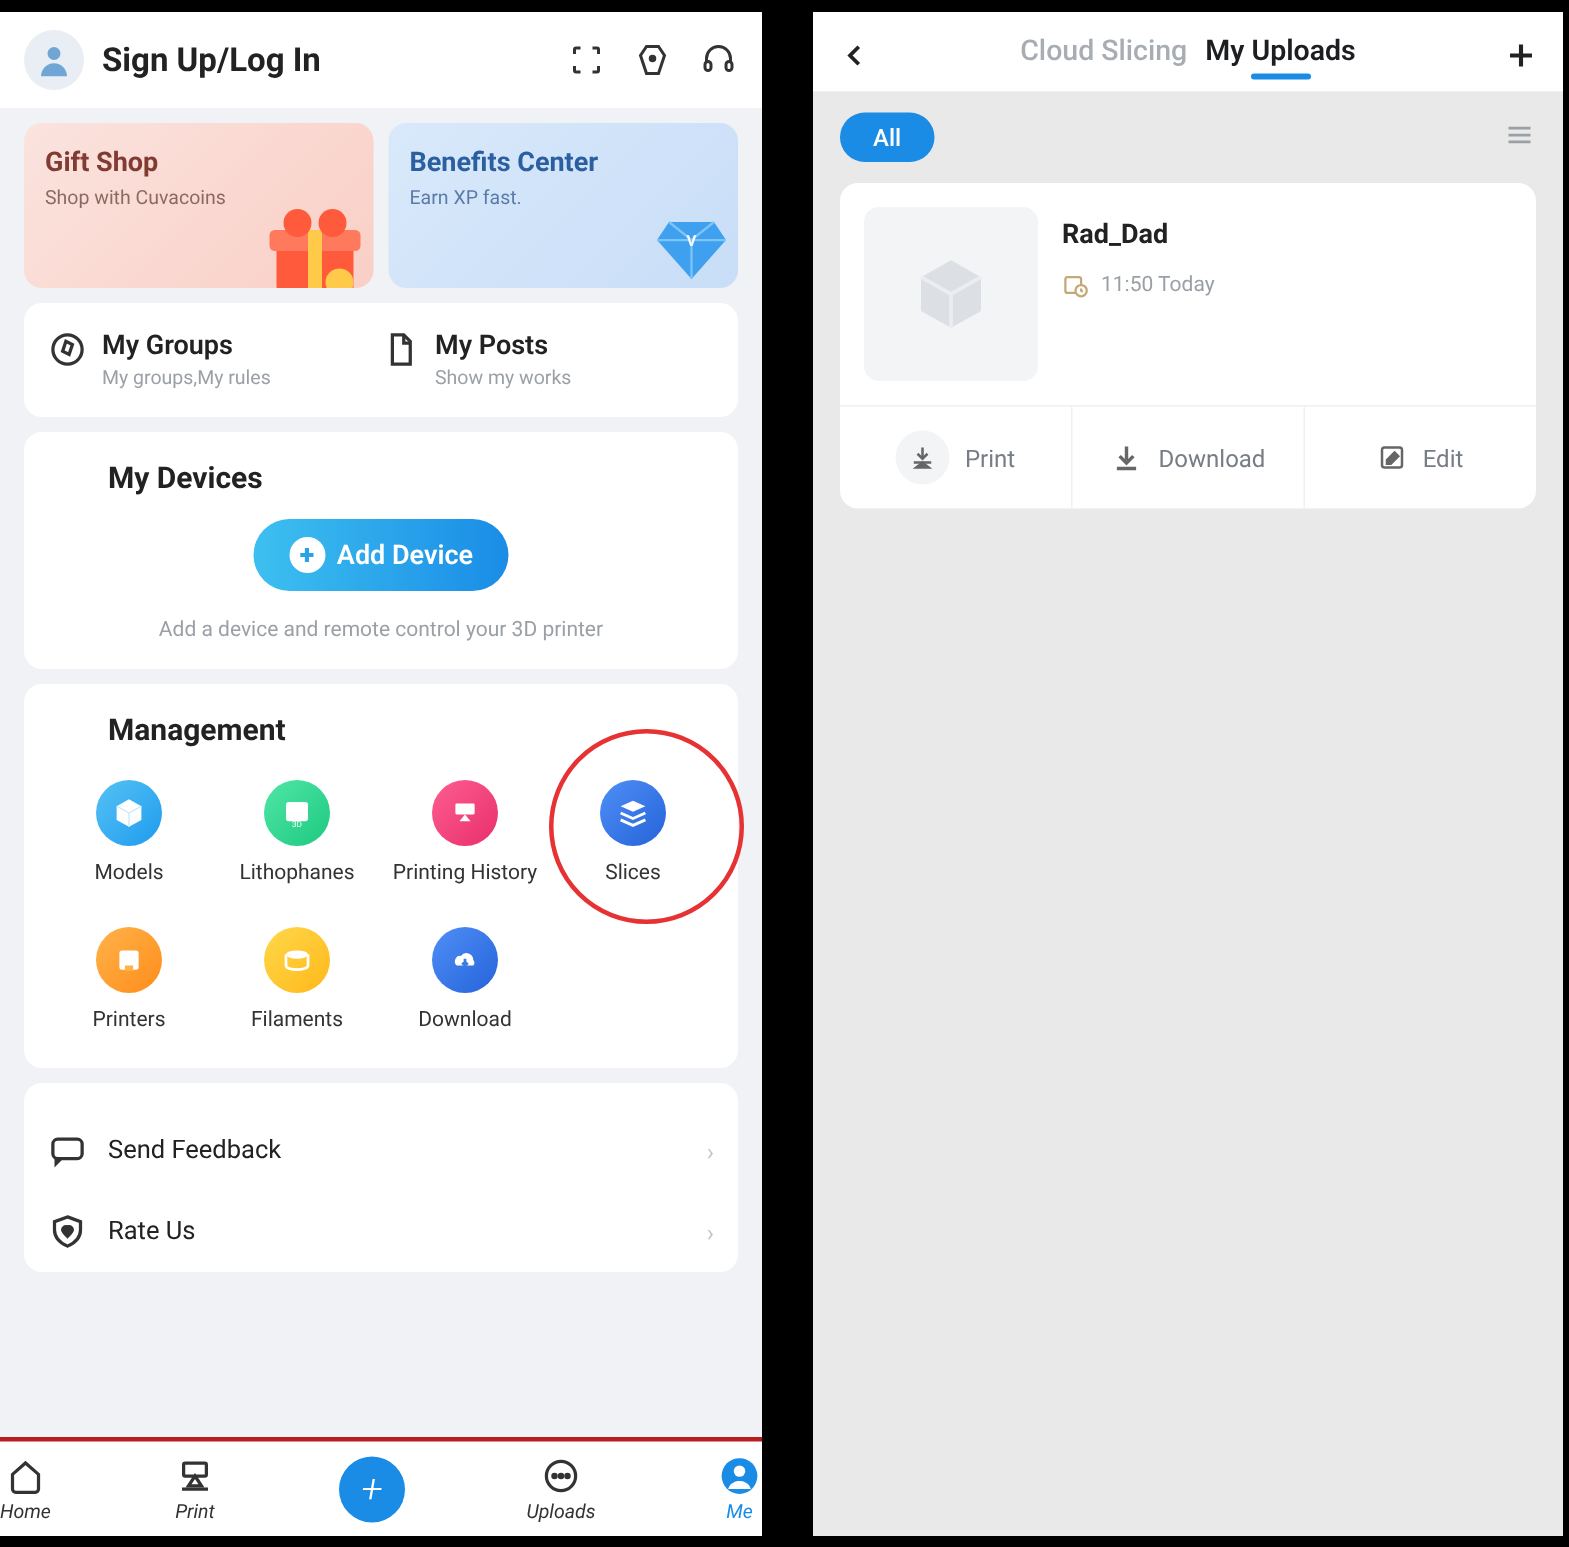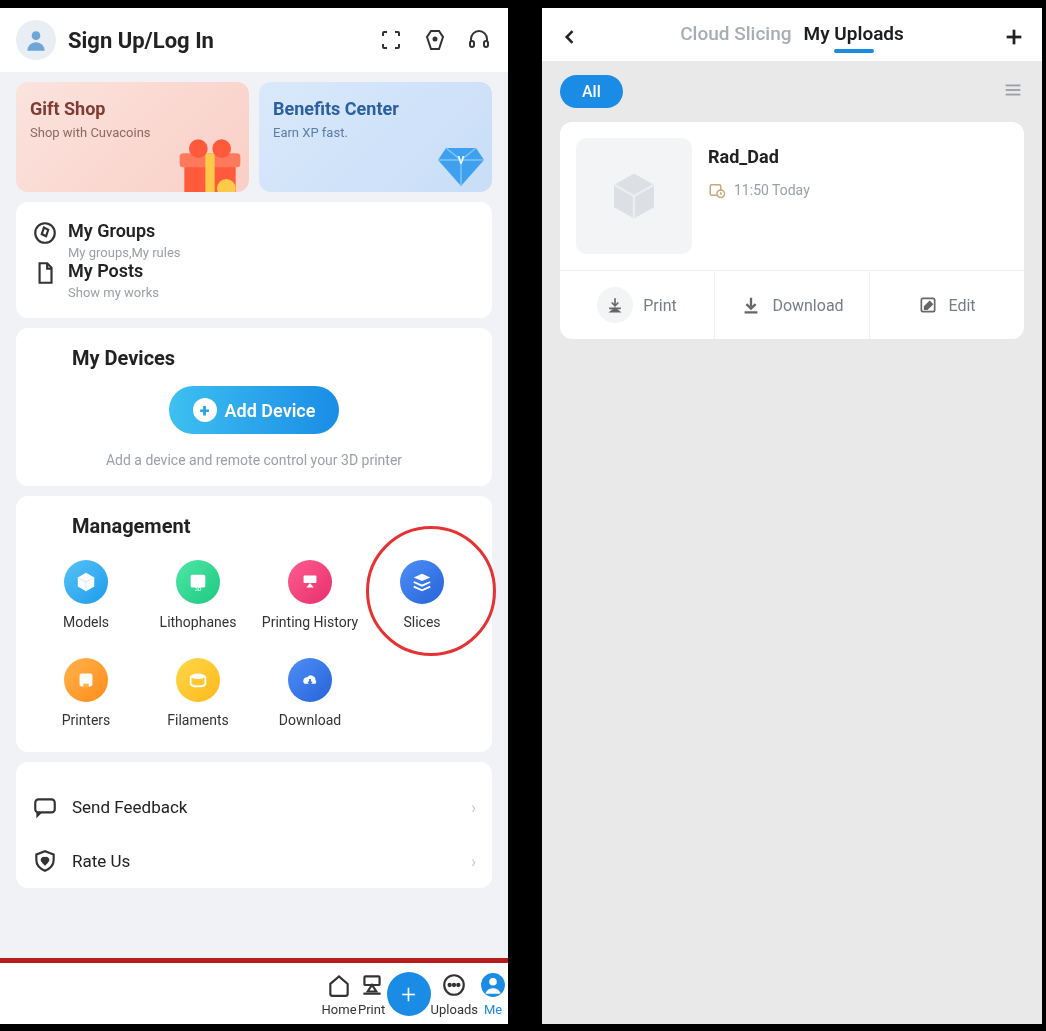--- a/index.html
+++ b/index.html
@@ -21,21 +21,21 @@
 .promo-gift { background: linear-gradient(135deg,#fbe3de,#f9cfc6); }
 .promo-benefit { background: linear-gradient(135deg,#d9e9fb,#c8ddf7); }
 .promo-title { font-size: 18px; font-weight: 700; color: #333; margin-bottom: 6px; }
 .promo-gift .promo-title { color: #803c32; }
 .promo-benefit .promo-title { color: #2b5fa0; }
 .promo-sub { font-size: 13px; color: #8b6a63; }
 .promo-benefit .promo-sub { color: #5b7ca8; }
 .gift-img { position: absolute; right: 4px; bottom: -8px; width: 70px; height: 70px; }
 .diamond-img { position: absolute; right: 6px; bottom: 4px; width: 50px; height: 44px; }
 
-.card { background: #fff; border-radius: 12px; margin: 10px 16px; padding: 18px 16px; flex-direction: column; }
+.card { background: #fff; border-radius: 12px; margin: 10px 16px; padding: 18px 16px; }
 .two-col { display: flex; }
 .two-col > div { flex: 1; display: flex; align-items: flex-start; gap: 10px; }
 .two-col .col-icon { width: 26px; height: 26px; }
 .col-title { font-size: 18px; font-weight: 600; color: #222; }
 .col-sub { font-size: 13px; color: #9aa0a6; margin-top: 4px; }
 
 .section-title { font-size: 20px; font-weight: 700; color: #222; margin-bottom: 16px; margin-left: 40px; }
 .add-device-wrap { text-align: center; }
 .add-device-btn { display: inline-flex; align-items: center; gap: 8px; background: linear-gradient(90deg,#3dc0f0,#1a8ce6); color: #fff; border: none; border-radius: 999px; padding: 12px 24px; font-size: 18px; font-weight: 600; cursor: pointer; }
 .add-device-btn .plus-circle { width: 24px; height: 24px; background: #fff; border-radius: 50%; display: inline-flex; align-items: center; justify-content: center; color: #2ba2e8; font-weight: 900; }
@@ -53,21 +53,21 @@
 .mgmt-filaments { background: linear-gradient(135deg,#ffd84a,#ffb81a); }
 .mgmt-download { background: linear-gradient(135deg,#4f8ff6,#2563d9); }
 
 .circle-annot { position: absolute; border: 3px solid #e63232; border-radius: 50%; width: 130px; height: 130px; pointer-events: none; }
 
 .acc-row { display: flex; align-items: center; gap: 14px; padding: 14px 0; cursor: pointer; }
 .acc-row .acc-icon { width: 26px; height: 26px; }
 .acc-label { font-size: 17px; color: #222; flex: 1; }
 .chev { color: #c1c5cb; }
 
-.bottom-nav { position: absolute; bottom: 0; left: 0; right: 0; background: #fff; height: 66px; display: flex; align-items: center; justify-content: flex-end; border-top: 5px solid #b91c1c; }
+.bottom-nav { position: absolute; bottom: 0; left: 0; right: 0; background: #fff; height: 66px; display: flex; align-items: center; justify-content: space-between; border-top: 3px solid #b91c1c; font-style: italic; }
 .nav-item { display: flex; flex-direction: column; align-items: center; gap: 2px; cursor: pointer; color: #333; }
 .nav-item.active { color: #1a8ce6; }
 .nav-icon { width: 30px; height: 30px; display: flex; align-items: center; justify-content: center; }
 .nav-label { font-size: 13px; }
 .nav-fab { width: 44px; height: 44px; border-radius: 50%; background: #1a8ce6; display: flex; align-items: center; justify-content: center; color: #fff; font-size: 26px; font-weight: 300; }
 
 
 .header-right { background: #fff; padding: 14px 14px 10px 14px; display: flex; align-items: center; }
 .back-btn { width: 28px; height: 28px; display: flex; align-items: center; justify-content: center; cursor: pointer; }
 .tabs { flex: 1; display: flex; justify-content: center; gap: 12px; }

